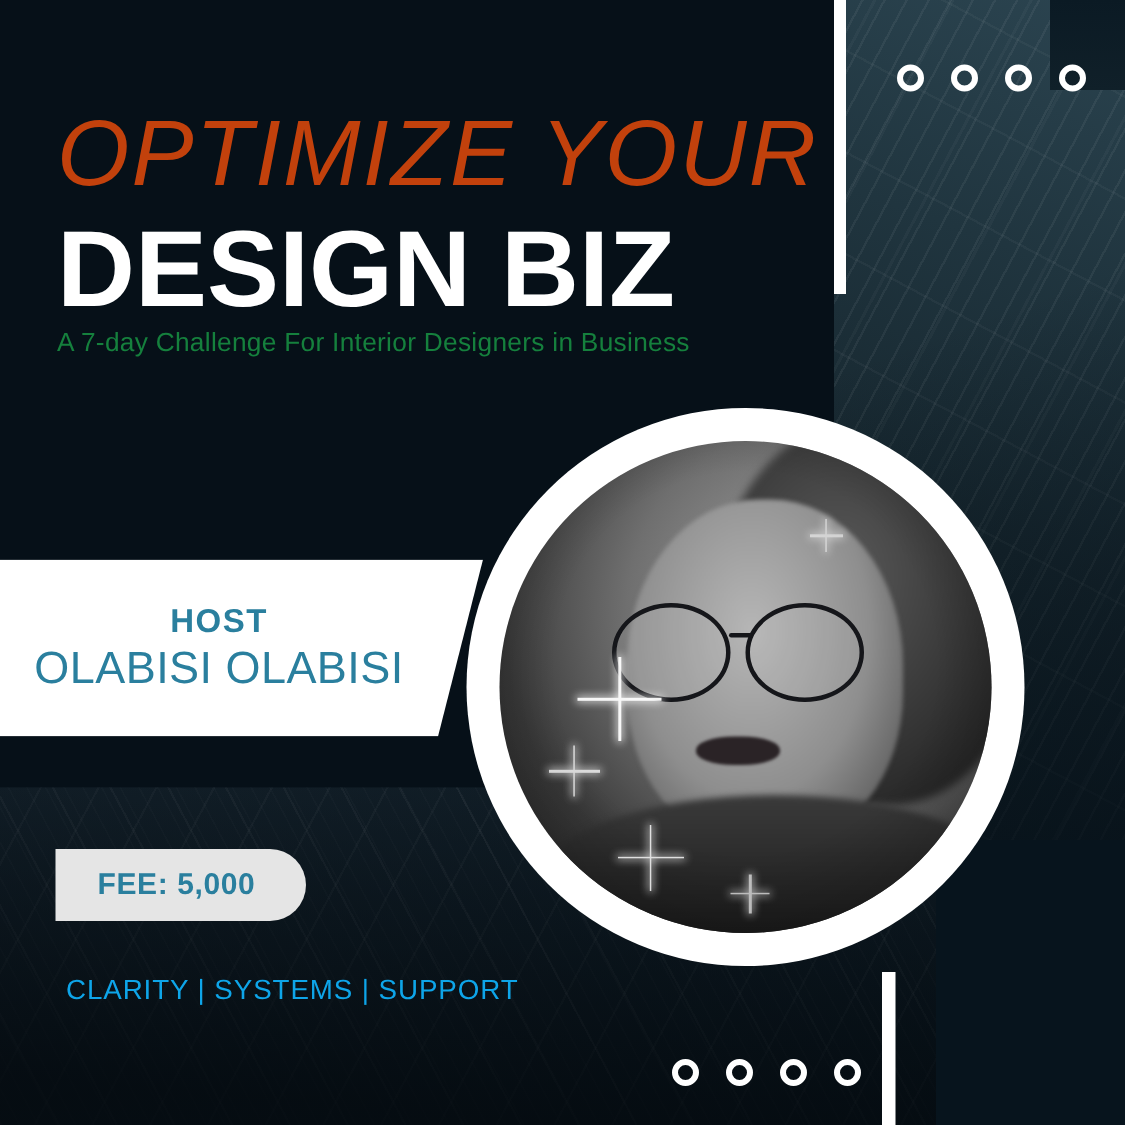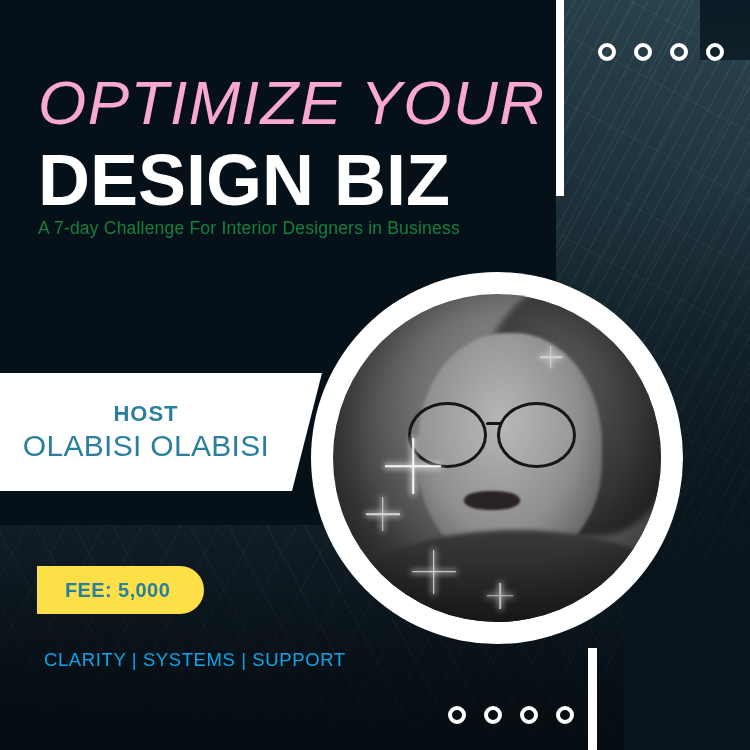--- a/index.html
+++ b/index.html
@@ -90,21 +90,21 @@
   }
   .bar-bottom-right {
     position:absolute; left:588px; top:648px; width:9px; height:102px;
     background:#ffffff;
   }
 
   
   .headline { position:absolute; left:38px; top:72px; width:500px; }
   .headline-line1 {
     font-size:62px; line-height:1.0; font-style:italic; font-weight:400;
-    color:#f9a8d4; letter-spacing:1.5px; white-space:nowrap;
+    color:#c2410c; letter-spacing:1.5px; white-space:nowrap;
   }
   .headline-line2 {
     margin-top:10px;
     font-size:72px; line-height:1.0; font-weight:bold;
     color:#ffffff; letter-spacing:0px; white-space:nowrap;
   }
   .subtitle {
     position:absolute; left:38px; top:218px;
     font-size:17.5px; color:#15803d; letter-spacing:0.2px; white-space:nowrap;
   }
@@ -125,21 +125,21 @@
     letter-spacing:1px; margin-bottom:2px;
   }
   .host-name {
     font-size:30px; color:#2a7f9e; letter-spacing:0.3px; white-space:nowrap;
   }
 
   
   .fee-badge {
     position:absolute; left:37px; top:566px;
     height:48px; padding:0 34px 0 28px;
-    background:#fde047;
+    background:#e5e5e5;
     border-radius:0 28px 28px 0;
     display:flex; align-items:center;
   }
   .fee-text {
     font-size:20px; font-weight:bold; color:#2a7f9e; letter-spacing:0.4px;
     white-space:nowrap;
   }
 
   
   .tagline {

